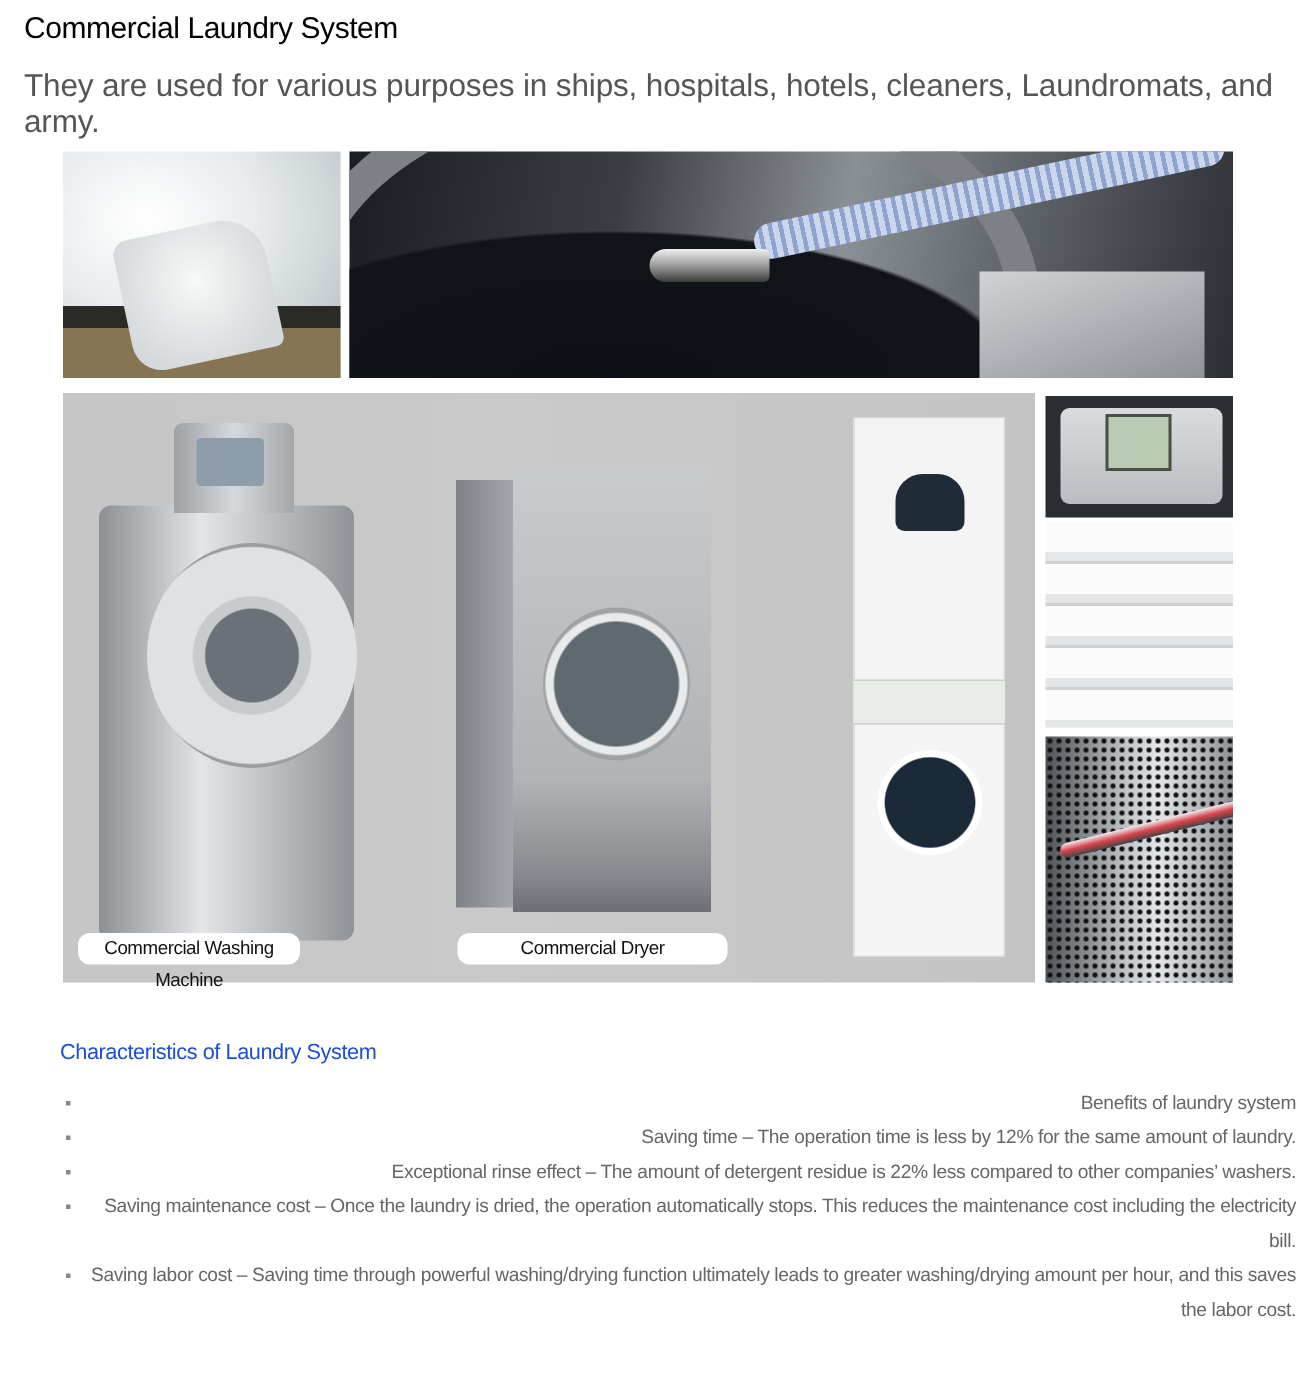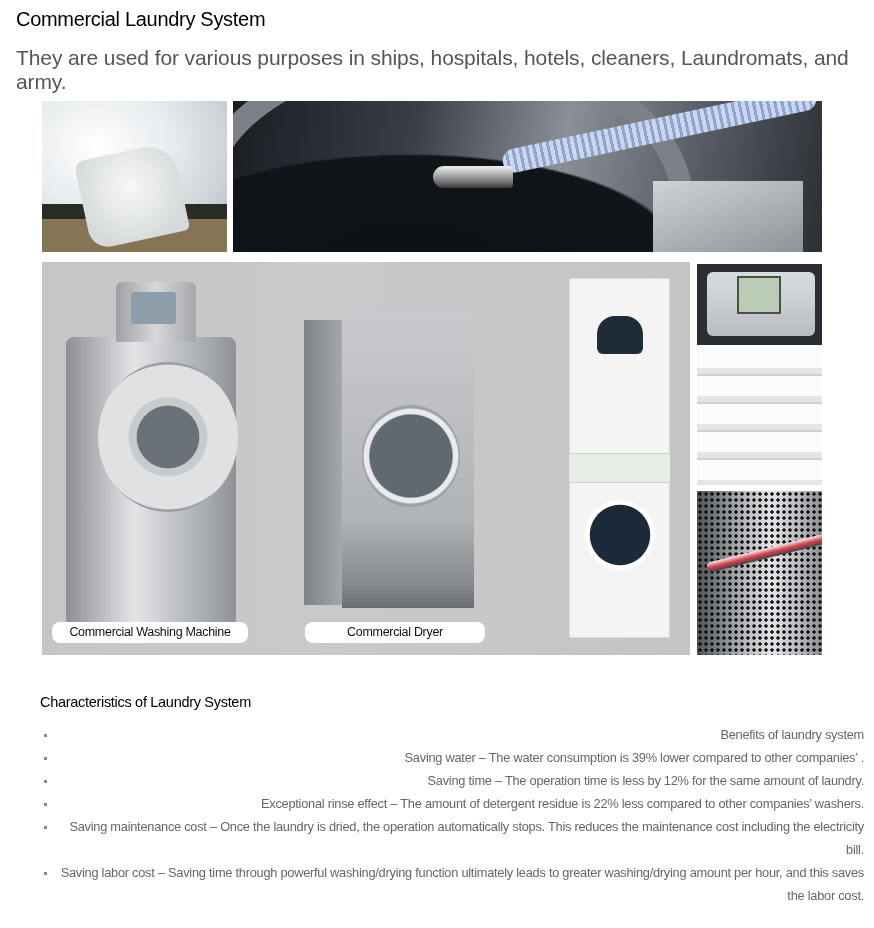--- a/index.html
+++ b/index.html
@@ -45,24 +45,24 @@
   .ctrl-img { left: 697px; top: 264px; width: 125px; height: 81px; background: #2b2f33; }
   .ctrl-img .face { position: absolute; left: 10px; top: 8px; width: 108px; height: 64px; background: linear-gradient(180deg, #d9dcdf, #b9bdc1); border-radius: 6px; }
   .ctrl-img .screen { position: absolute; left: 40px; top: 12px; width: 40px; height: 34px; background: #b9cbb2; border: 2px solid #4a5046; }
   .towels-img { left: 697px; top: 348px; width: 125px; height: 137px; background: repeating-linear-gradient(180deg, #fbfbfb 0 20px, #e4e5e6 20px 26px, #cfd0d1 26px 28px); }
   .drum-img { left: 697px; top: 491px; width: 125px; height: 164px; background:
       radial-gradient(circle, #111 1.4px, transparent 2px) 0 0/6px 6px,
       linear-gradient(90deg, #4e5358, #b9bdc1 40%, #e4e6e8 60%, #8e9297); }
   .drum-img .rod { position: absolute; left: 10px; top: 72px; width: 140px; height: 10px; border-radius: 5px; background: linear-gradient(180deg, #f0f0f0, #d9434c 50%, #444); transform: rotate(-14deg); transform-origin: left center; }
 
   .label-pill { position: absolute; top: 622px; height: 21px; background: #ffffff; border-radius: 8px; font-size: 12.5px; color: #111; line-height: 21px; text-align: center; letter-spacing: -0.3px; }
-  .label-washer { left: 52px; width: 196px; }
+  .label-washer { left: 52px; width: 148px; }
   .label-dryer { left: 305px; width: 180px; }
 
-  .char-title { position: absolute; left: 40px; top: 694px; font-size: 14.5px; color: #000000; letter-spacing: -0.3px; }
+  .char-title { position: absolute; left: 40px; top: 694px; font-size: 14.5px; color: #1d4ed8; letter-spacing: -0.3px; }
   .list { position: absolute; left: 40px; top: 719px; width: 820px; margin: 4px; padding: 0; list-style: none; text-align: right; }
   .list li { position: relative; padding-left: 9px; font-size: 12.8px; line-height: 23px; color: #666666; letter-spacing: -0.25px; }
   .list li::before { content: ""; position: absolute; left: 0; top: 11px; width: 3px; height: 3px; background: #888; }
 </style>
 </head>
 <body>
 
 <div class="title">Commercial Laundry System</div>
 <div class="subtitle">They are used for various purposes in ships, hospitals, hotels, cleaners, Laundromats, and army.</div>
 
@@ -103,18 +103,17 @@
 <div class="img drum-img">
   <div class="rod"></div>
 </div>
 
 <div class="label-pill label-washer">Commercial Washing Machine</div>
 <div class="label-pill label-dryer">Commercial Dryer</div>
 
 <div class="char-title">Characteristics of Laundry System</div>
 <ul class="list">
   <li>Benefits of laundry system</li>
-  <li>Saving water – The water consumption is 39% lower compared to other companies’ .</li>
   <li>Saving time – The operation time is less by 12% for the same amount of laundry.</li>
   <li>Exceptional rinse effect – The amount of detergent residue is 22% less compared to other companies’  washers.</li>
   <li>Saving maintenance cost – Once the laundry is dried, the operation automatically stops. This reduces the maintenance cost including the electricity bill.</li>
   <li>Saving labor cost – Saving time through powerful washing/drying function ultimately leads to greater washing/drying amount per hour, and this saves the labor cost.</li>
 </ul>
 
 </body></html>

